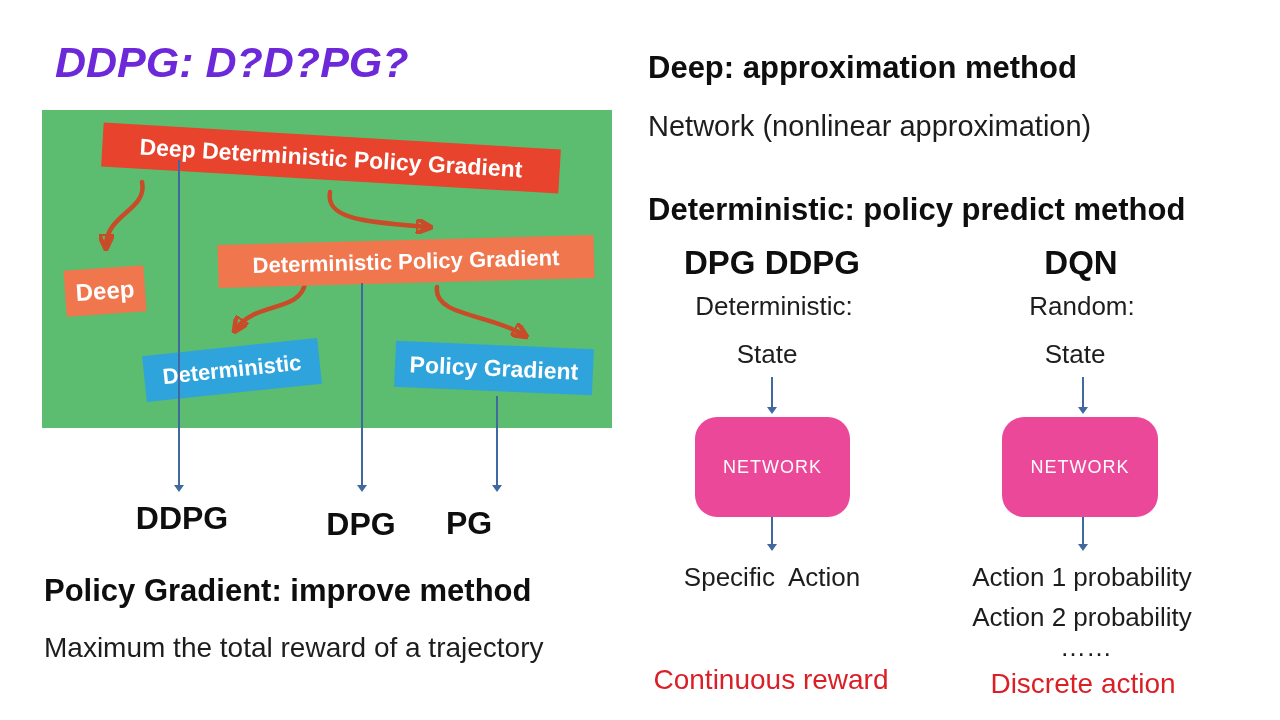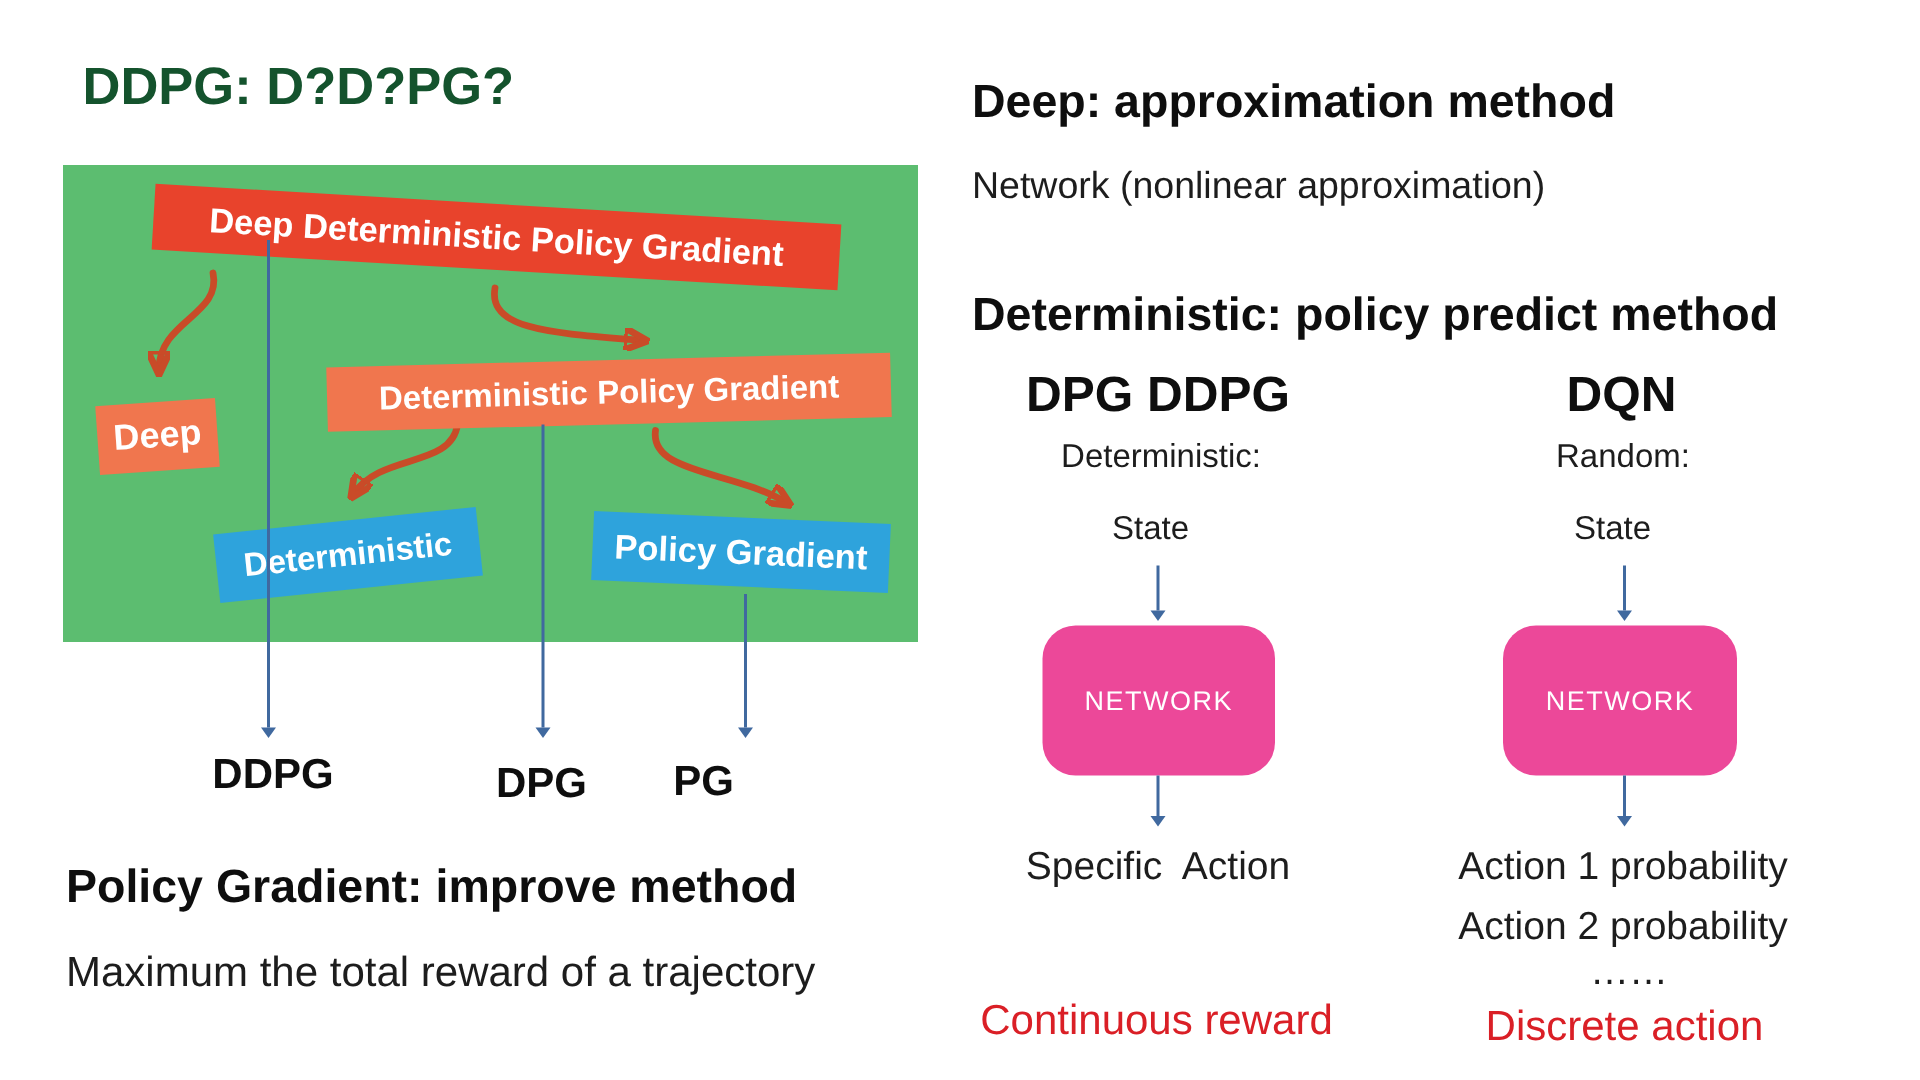--- a/index.html
+++ b/index.html
@@ -2,40 +2,40 @@
 <html><head>
 <meta charset="utf-8">
 <style>
   html,body{margin:0;padding:0;background:#ffffff;}
   .slide{
     position:relative;width:1280px;height:720px;background:#ffffff;overflow:hidden;
     font-family:"Liberation Sans","DejaVu Sans",sans-serif;color:#161616;
   }
   .abs{position:absolute;}
   .ctr{transform:translateX(-50%);white-space:pre;}
-  .h1{font-size:35px;font-weight:700;color:#14532d;}
+  .h1{font-size:43px;font-weight:700;color:#6d28d9;font-style:italic;}
   .h2{font-size:31px;font-weight:700;color:#0e0e0e;white-space:pre;}
-  .body-text{font-size:25px;font-weight:400;color:#1d1d1d;white-space:pre;}
+  .body-text{font-size:29px;font-weight:400;color:#1d1d1d;white-space:pre;}
   
   .figure{position:absolute;left:42px;top:110px;width:570px;height:318px;background:#5cbd70;overflow:hidden;}
   .curves{position:absolute;left:0;top:0;width:570px;height:318px;}
   .curves path{stroke:#c94b28;stroke-width:4.5;fill:none;stroke-linecap:round;}
   .tag{position:absolute;display:flex;align-items:center;justify-content:center;
        color:#ffffff;font-weight:700;white-space:nowrap;}
   .tag-red{background:#e8432c;}
   .tag-orange{background:#f0764e;}
   .tag-blue{background:#2ea3dc;}
   
   .varrow{position:absolute;width:2px;background:#40699f;}
   .varrow .head{position:absolute;bottom:-7px;left:-4px;width:0;height:0;
     border-left:5px solid transparent;border-right:5px solid transparent;border-top:7px solid #40699f;}
-  .abbr{font-size:28px;font-weight:700;color:#0e0e0e;}
+  .abbr{font-size:32px;font-weight:700;color:#0e0e0e;}
   
   .col-title{font-size:33px;font-weight:700;color:#0e0e0e;}
-  .col-text{font-size:22px;font-weight:400;color:#1d1d1d;}
+  .col-text{font-size:26px;font-weight:400;color:#1d1d1d;}
   .net-box{position:absolute;background:#ec4899;border-radius:22px;
     display:flex;align-items:center;justify-content:center;}
   .net-label{color:#ffffff;font-size:18px;letter-spacing:1px;font-weight:400;}
   .out-line{font-size:26px;font-weight:400;color:#1d1d1d;}
   .caption-red{font-size:27px;font-weight:400;color:#da1f26;}
 </style>
 </head>
 <body>
 
 <div class="slide">

